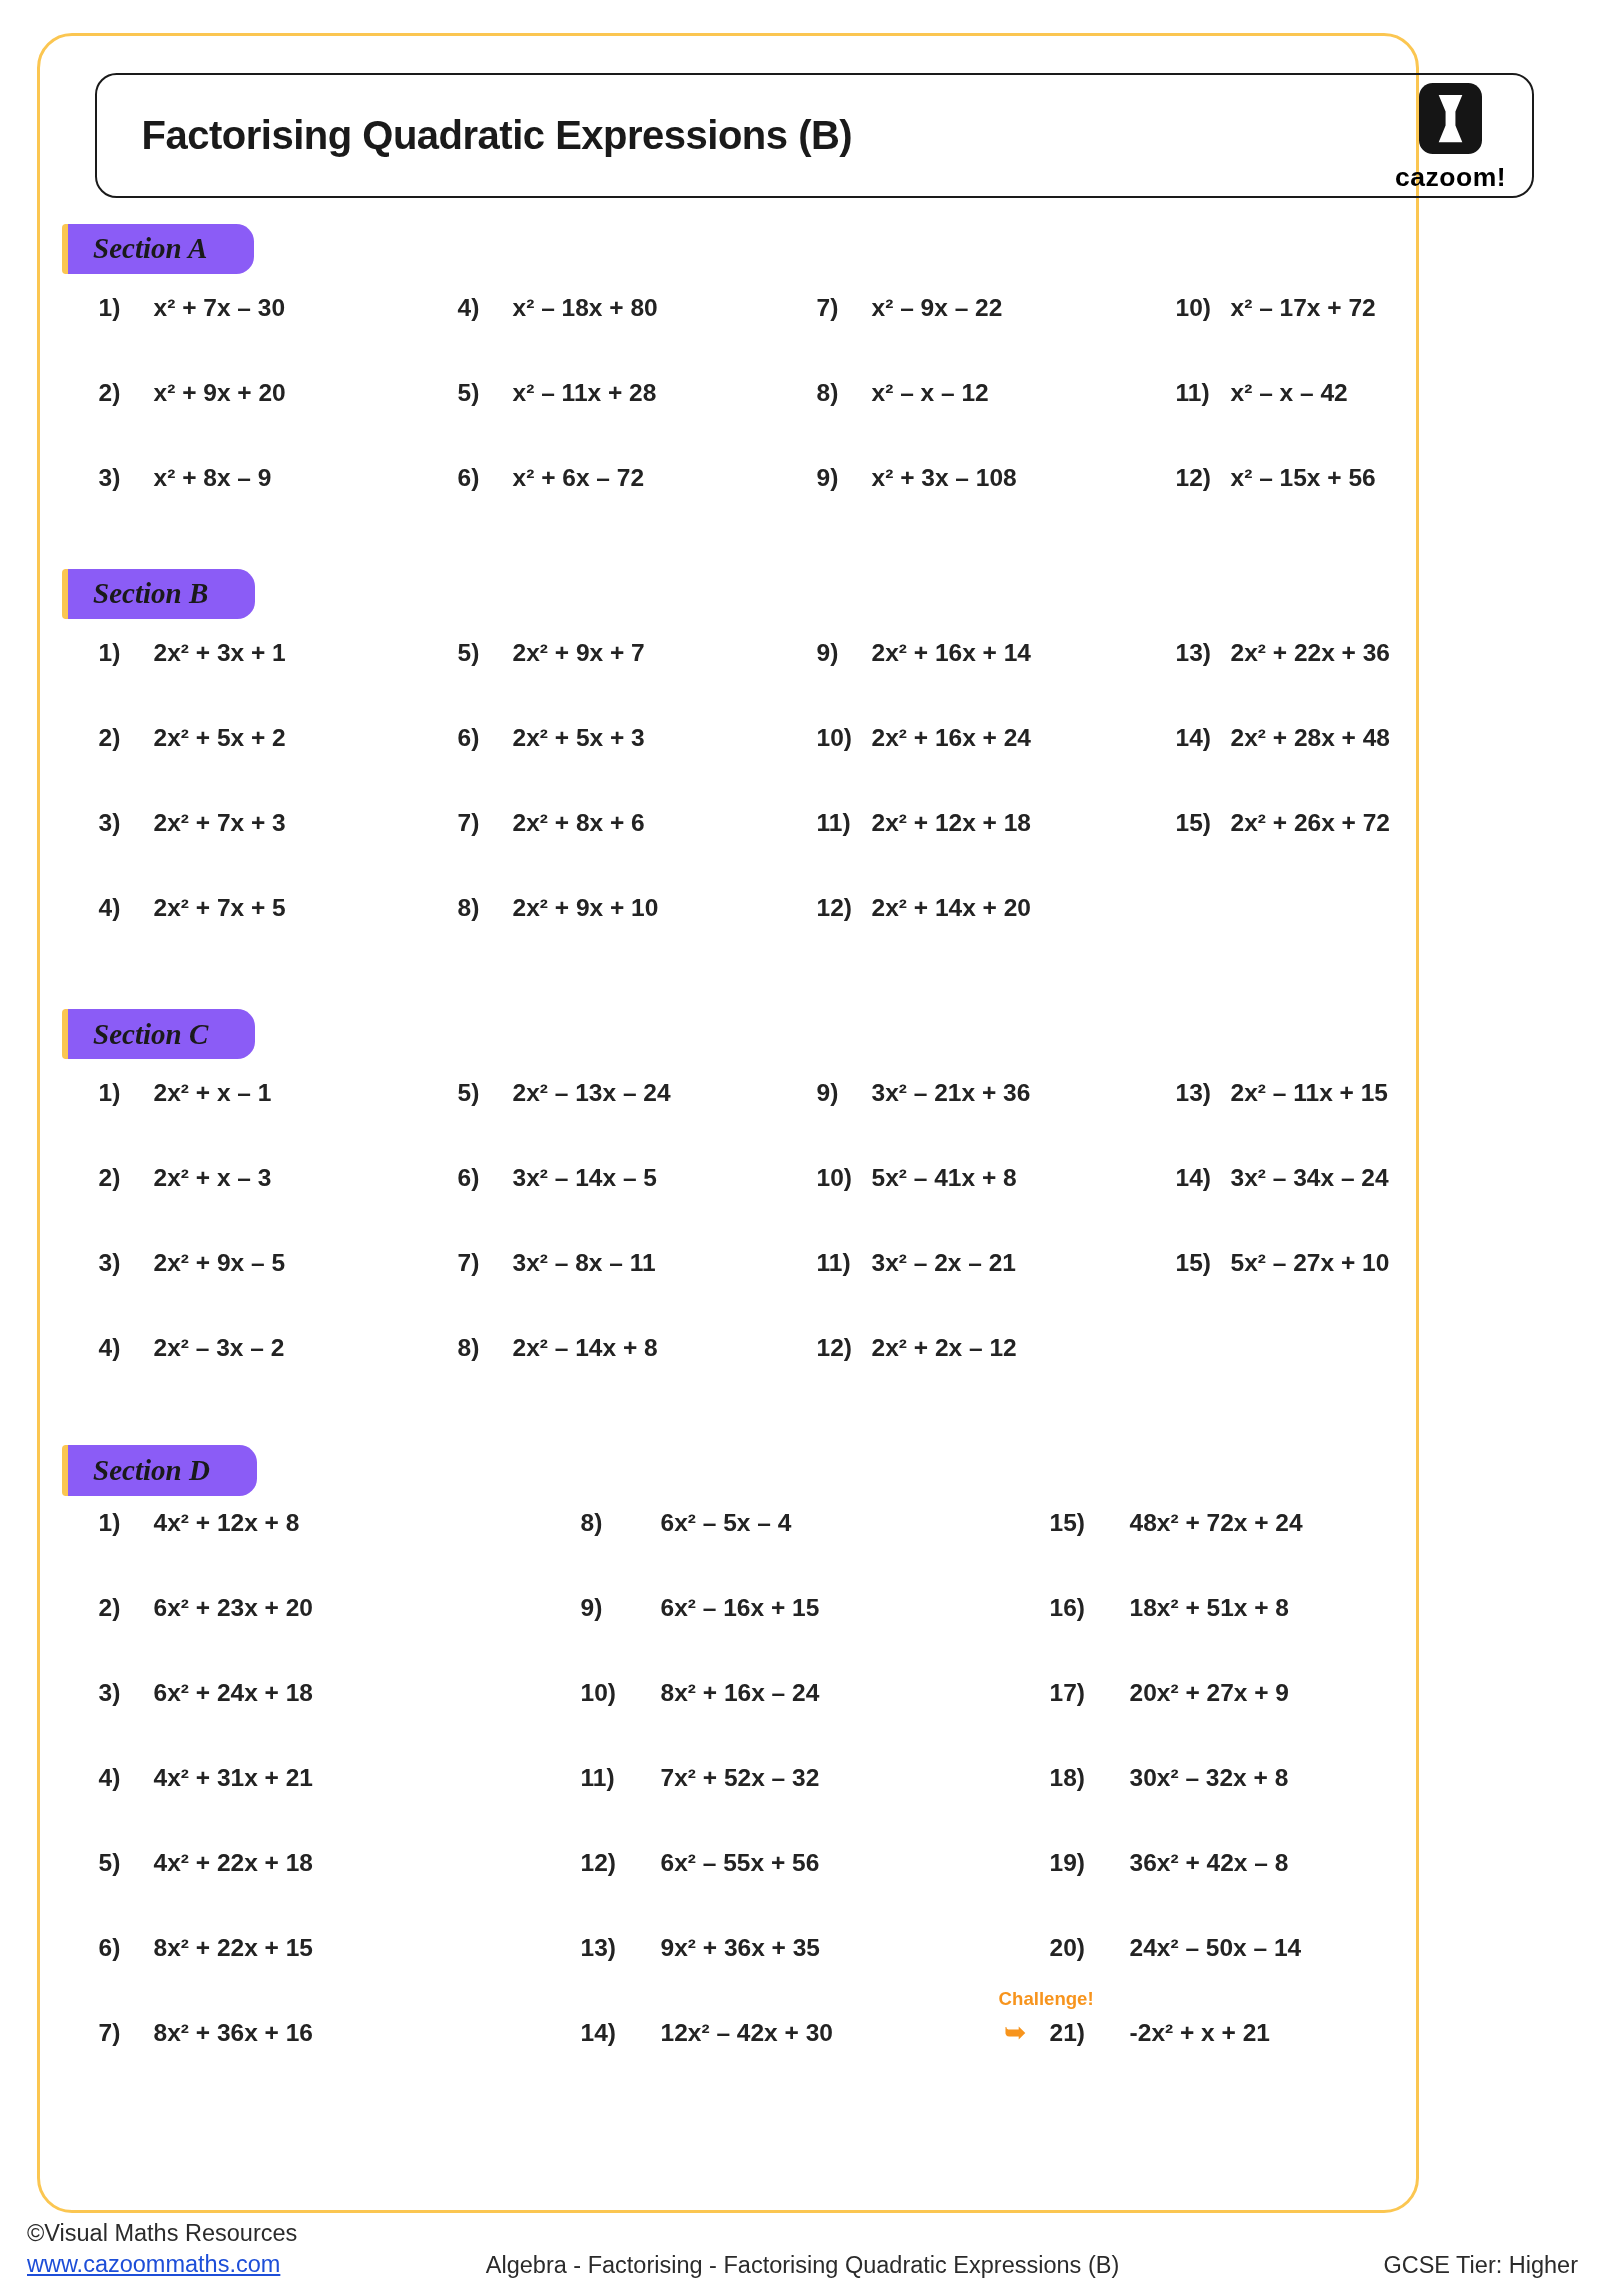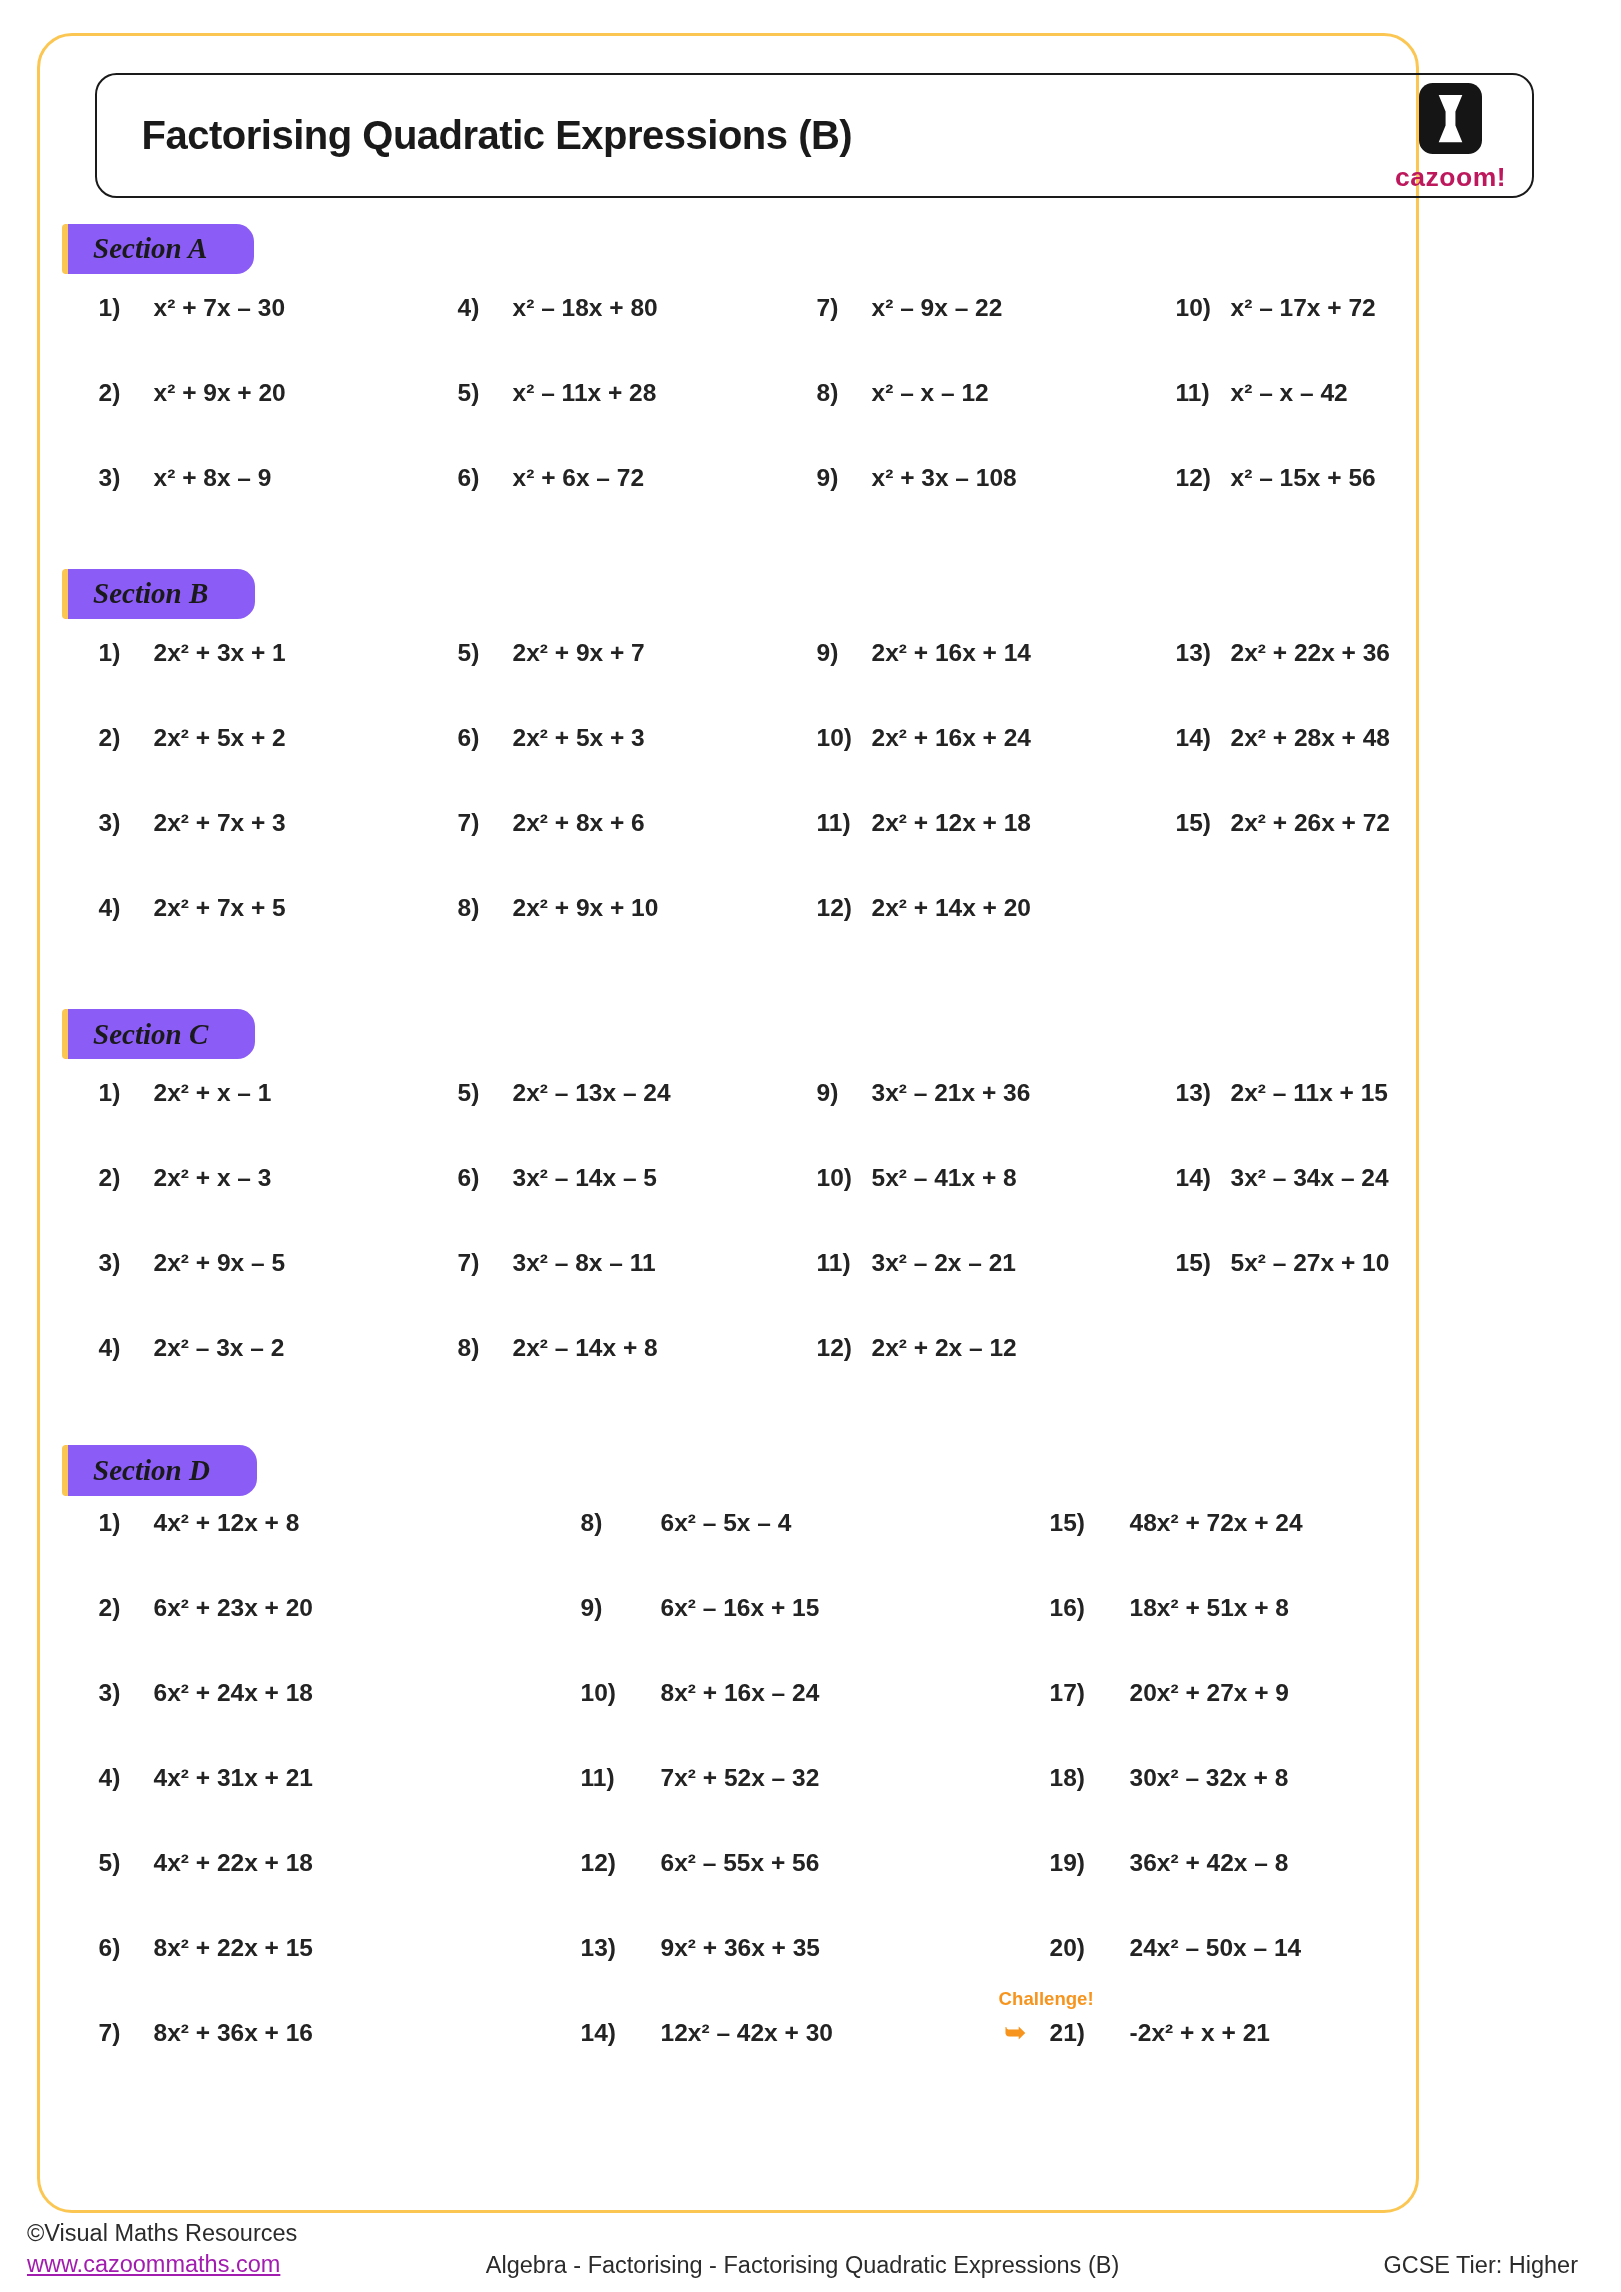--- a/index.html
+++ b/index.html
@@ -29,21 +29,21 @@
   }
   .title {
     font-size:40px; font-weight:bold; letter-spacing:-0.5px;
     color:#1a1a1a;
   }
   .logo {
     margin-left:auto;
     display:flex; flex-direction:column; align-items:center;
     padding-top:5.9px;
   }
-  .logo-text { font-size:26.5px; font-weight:bold; color:#be185d; letter-spacing:0.5px; margin-top:4px; }
+  .logo-text { font-size:26.5px; font-weight:bold; color:#000000; letter-spacing:0.5px; margin-top:4px; }
   
   .instruction {
     margin:27.4px 0 0 41px;
     font-family:"Liberation Serif", serif;
     font-style:italic;
     font-size:26.5px;
     color:#1f1f1f;
   }
   
   .section-header {
@@ -93,21 +93,21 @@
     color:#F7941D; font-size:25.5px; font-weight:bold;
   }
   
   .footer {
     position:absolute; left:27px; right:43px; bottom:13.7px;
     display:grid; grid-template-columns:1fr auto 1fr;
     align-items:end;
     font-size:23.5px; color:#2b2b2b;
   }
   .footer-left { justify-self:start; line-height:1.3; }
-  .footer-link { color:#a21caf; text-decoration:underline; cursor:pointer; }
+  .footer-link { color:#1d4ed8; text-decoration:underline; cursor:pointer; }
   .footer-center { justify-self:center; }
   .footer-right { justify-self:end; }
 </style>
 </head>
 <body>
 
 <div class="frame">
 
   <div class="title-box">
     <h1 class="title">Factorising Quadratic Expressions (B)</h1>

